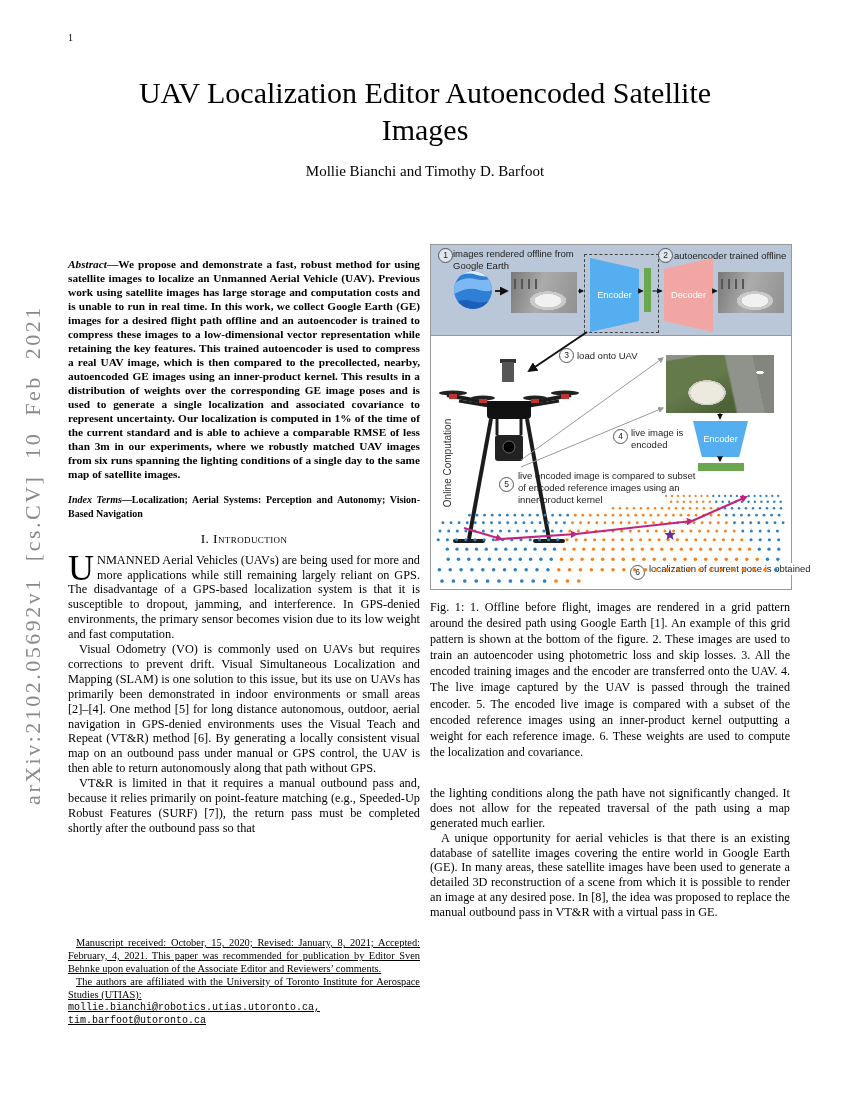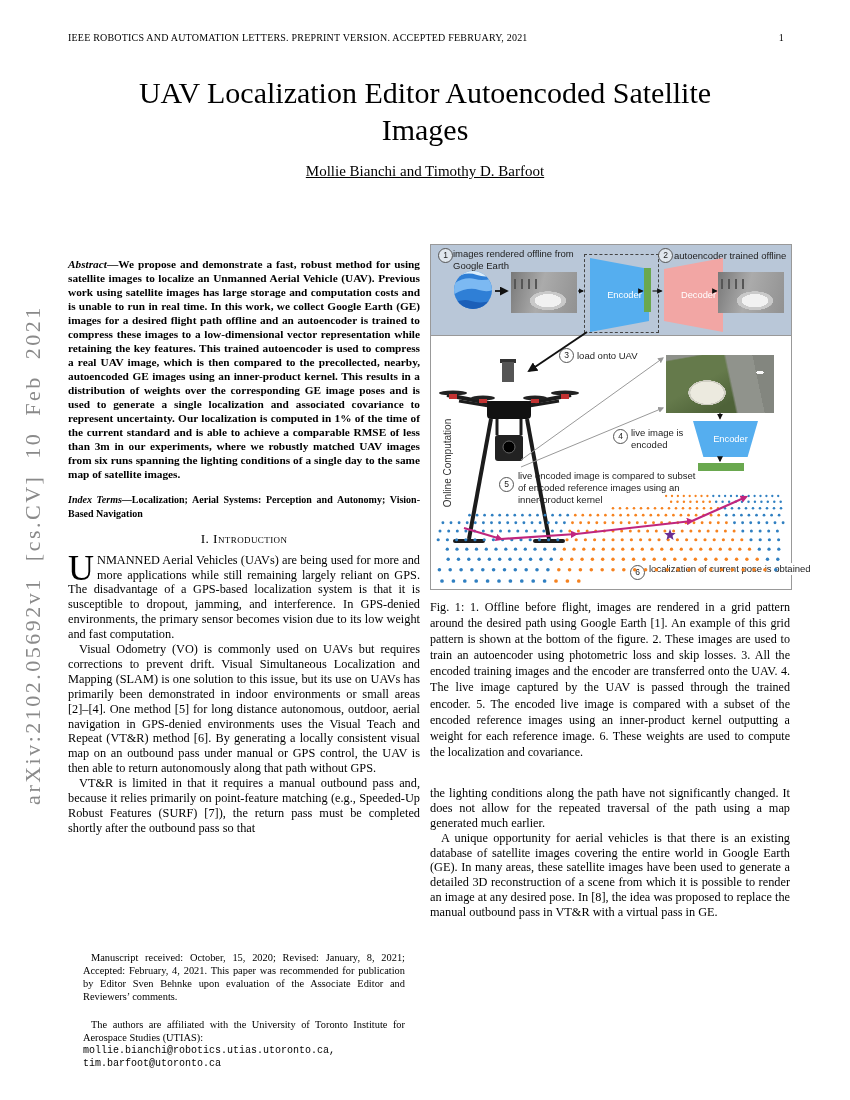--- a/index.html
+++ b/index.html
@@ -4,53 +4,53 @@
 <style>
   html,body{margin:0;padding:0;}
   body{width:850px;height:1100px;position:relative;background:#ffffff;color:#000;
        font-family:"Liberation Serif",serif;overflow:hidden;}
 
   
   .hdr{position:absolute;top:32px;left:68px;right:66px;display:flex;justify-content:space-between;
        font-size:10px;letter-spacing:.2px;}
   .title{position:absolute;top:74px;left:85px;width:680px;text-align:center;
          font-size:30px;line-height:37px;}
-  .authors{position:absolute;top:163px;left:85px;width:680px;text-align:center;font-size:15px;text-decoration:underline;}
+  .authors{position:absolute;top:163px;left:85px;width:680px;text-align:center;font-size:15px;}
   .watermark{position:absolute;left:33px;top:555px;transform:translate(-50%,-50%) rotate(-90deg);
              white-space:nowrap;color:#8a8a8a;font-size:22px;letter-spacing:2.5px;word-spacing:8px;}
 
   
   .col-left{position:absolute;left:68px;top:246px;width:352px;}
   .col-right{position:absolute;left:430px;top:244px;width:360px;}
   .abstract{font-weight:bold;font-size:11.3px;line-height:14px;text-align:justify;}
   .abstract .lbl, .idx .lbl{font-style:italic;}
   .idx{font-weight:bold;font-size:10px;line-height:14px;text-align:justify;margin-top:9px;}
   .sec-h{text-align:center;font-variant:small-caps;font-size:13.5px;letter-spacing:.4px;
          margin:9px 0 6px 0;}
   .body-p{font-size:12.3px;line-height:14.9px;text-align:justify;margin:0;text-indent:11px;}
   .body-p.noind{text-indent:0;}
   .dropcap{float:left;font-size:36px;line-height:27px;margin:2px 3px 0 0;}
   .footnote{position:absolute;left:68px;top:936px;width:352px;font-size:10.4px;line-height:13px;
             text-align:justify;}
-  .footnote p{margin:15px;text-indent:8px;}
+  .footnote p{margin:0;text-indent:8px;text-decoration:underline;}
   .email{font-family:"Liberation Mono","DejaVu Sans Mono",monospace;font-size:10px;display:block;text-indent:0;}
   .caption{font-size:12.1px;line-height:16.1px;text-align:justify;margin-top:9px;}
   .rc-text{margin-top:26px;}
 
   
   .figure{position:relative;width:360px;height:344px;border:1px solid #999;background:#fff;}
   .fig-top{position:absolute;left:0;top:0;width:360px;height:90px;border-bottom:1px solid #999;}
   .fig-label{position:absolute;font-family:"Liberation Sans",sans-serif;font-size:9.5px;
              line-height:1.28;color:#222;}
   .center{}
   .circ{position:absolute;width:13px;height:13px;border:1px solid #555;border-radius:50%;
         font-family:"Liberation Sans",sans-serif;font-size:8.5px;line-height:13px;text-align:center;
         color:#222;background:rgba(255,255,255,.55);z-index:3;}
   .trap{position:absolute;display:flex;align-items:center;justify-content:center;color:#fff;
-        font-family:"Liberation Sans",sans-serif;font-size:9.3px;padding-left:10px;}
+        font-family:"Liberation Sans",sans-serif;font-size:9.3px;}
   .enc1{left:159px;top:13px;width:49px;height:74px;clip-path:polygon(0 0,100% 15%,100% 85%,0 100%);}
   .dec1{left:233px;top:13px;width:49px;height:74px;clip-path:polygon(0 15%,100% 0,100% 100%,0 85%);}
   .enc2{left:262px;top:176px;width:55px;height:36px;clip-path:polygon(0 0,100% 0,84% 100%,16% 100%);}
   .barv{position:absolute;left:213px;top:23px;width:7px;height:44px;}
   .barh{position:absolute;left:267px;top:218px;width:46px;height:8px;}
   .dashed{position:absolute;left:153px;top:9px;width:73px;height:77px;border:1.3px dashed #444;}
   .sat{position:absolute;width:66px;height:41px;background-color:#999;
     background-image:
       radial-gradient(ellipse 24px 12px at 56% 70%, #f1f1f1 0 55%, rgba(0,0,0,0) 56%),
       radial-gradient(ellipse 31px 16px at 56% 70%, #c9c9c9 0 58%, rgba(0,0,0,0) 59%),
@@ -71,21 +71,20 @@
           white-space:nowrap;font-family:"Liberation Sans",sans-serif;font-size:10px;color:#333;}
   .ge{position:absolute;left:22px;top:25px;}
   .droneSvg{position:absolute;left:8px;top:112px;}
   .overlay{position:absolute;left:0;top:0;width:360px;height:344px;z-index:4;pointer-events:none;}
   .s6bg{background:#fff;padding:0 2px;}
 </style>
 </head>
 <body>
 
 <div class="hdr">
-  <span>IEEE ROBOTICS AND AUTOMATION LETTERS. PREPRINT VERSION. ACCEPTED FEBRUARY, 2021</span>
   <span>1</span>
 </div>
 
 <div class="watermark">arXiv:2102.05692v1 [cs.CV] 10 Feb 2021</div>
 
 <div class="title">
   <span>UAV Localization Editor Autoencoded Satellite</span><br>
   <span>Images</span>
 </div>
 <div class="authors">Mollie Bianchi and Timothy D. Barfoot</div>

